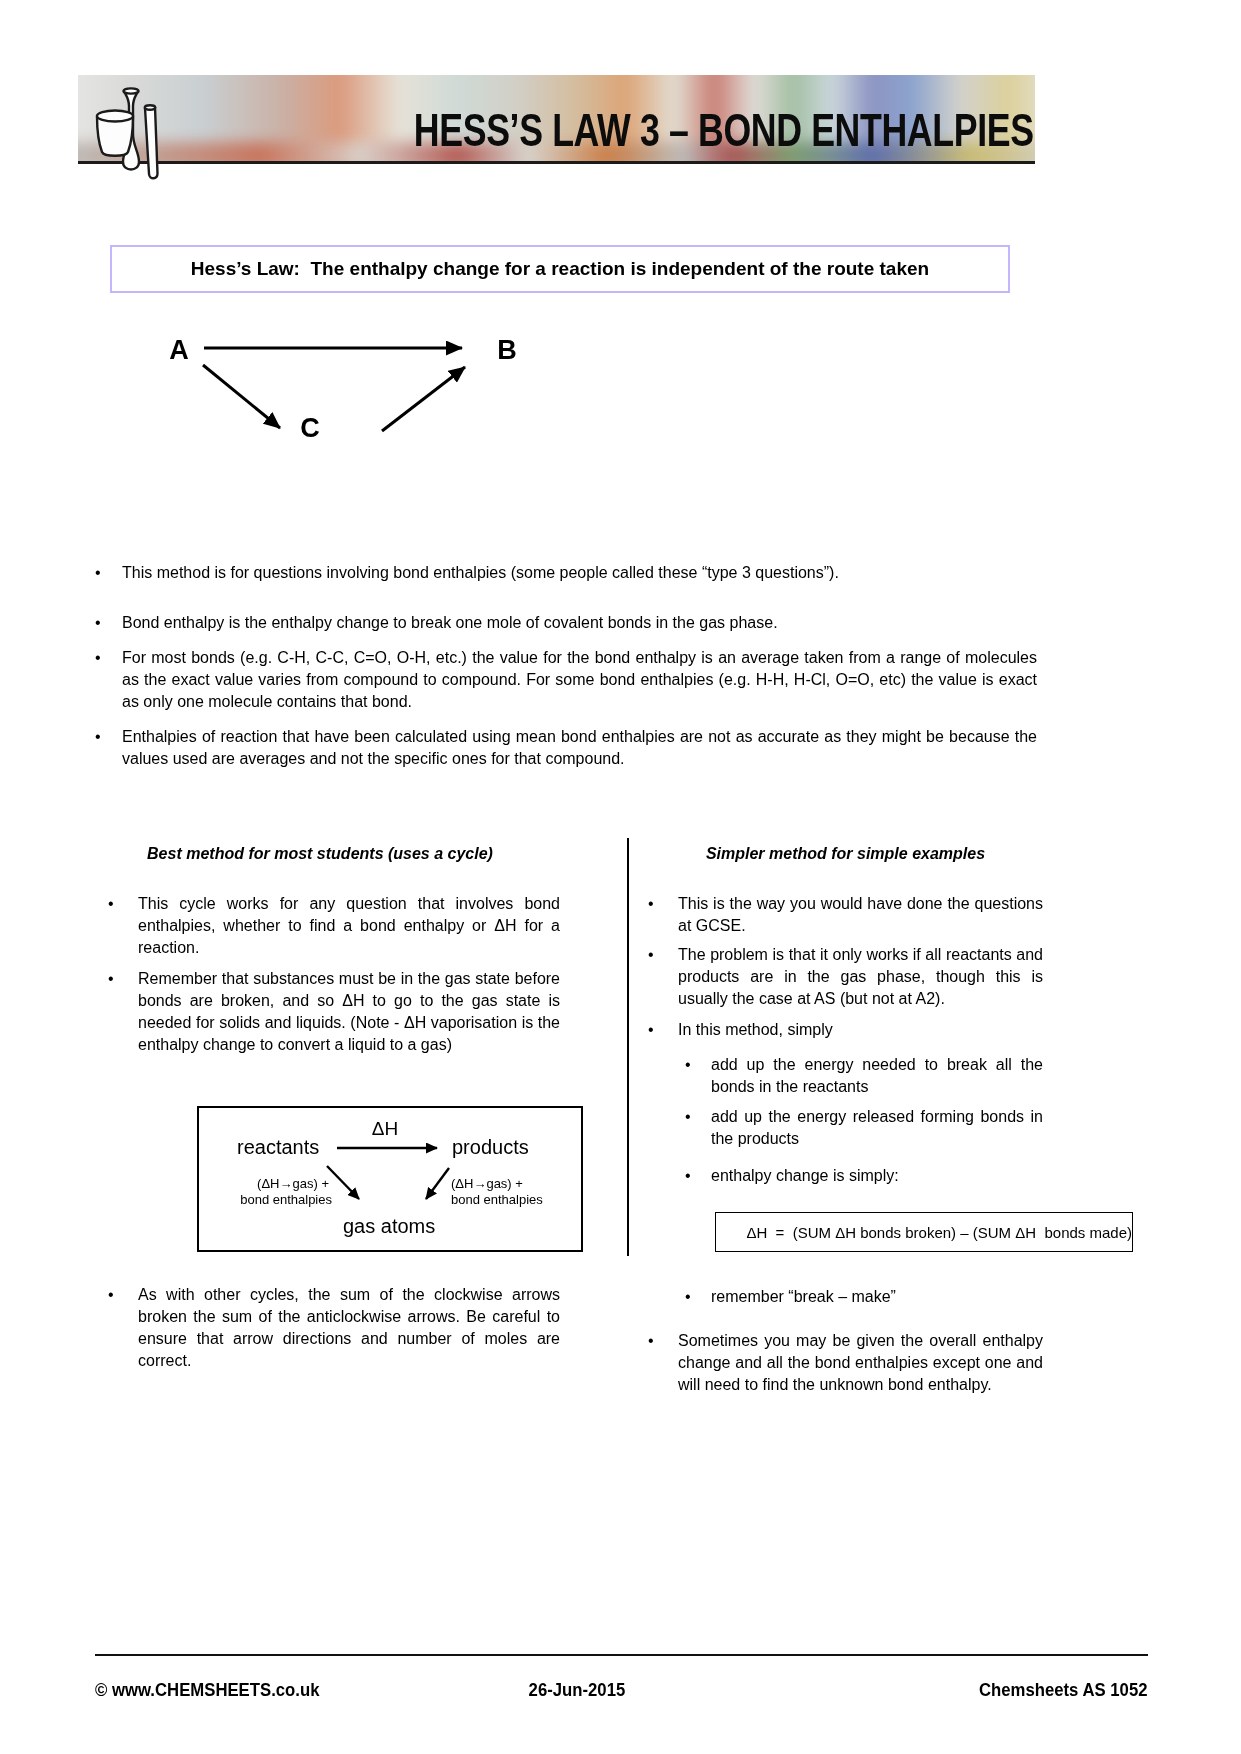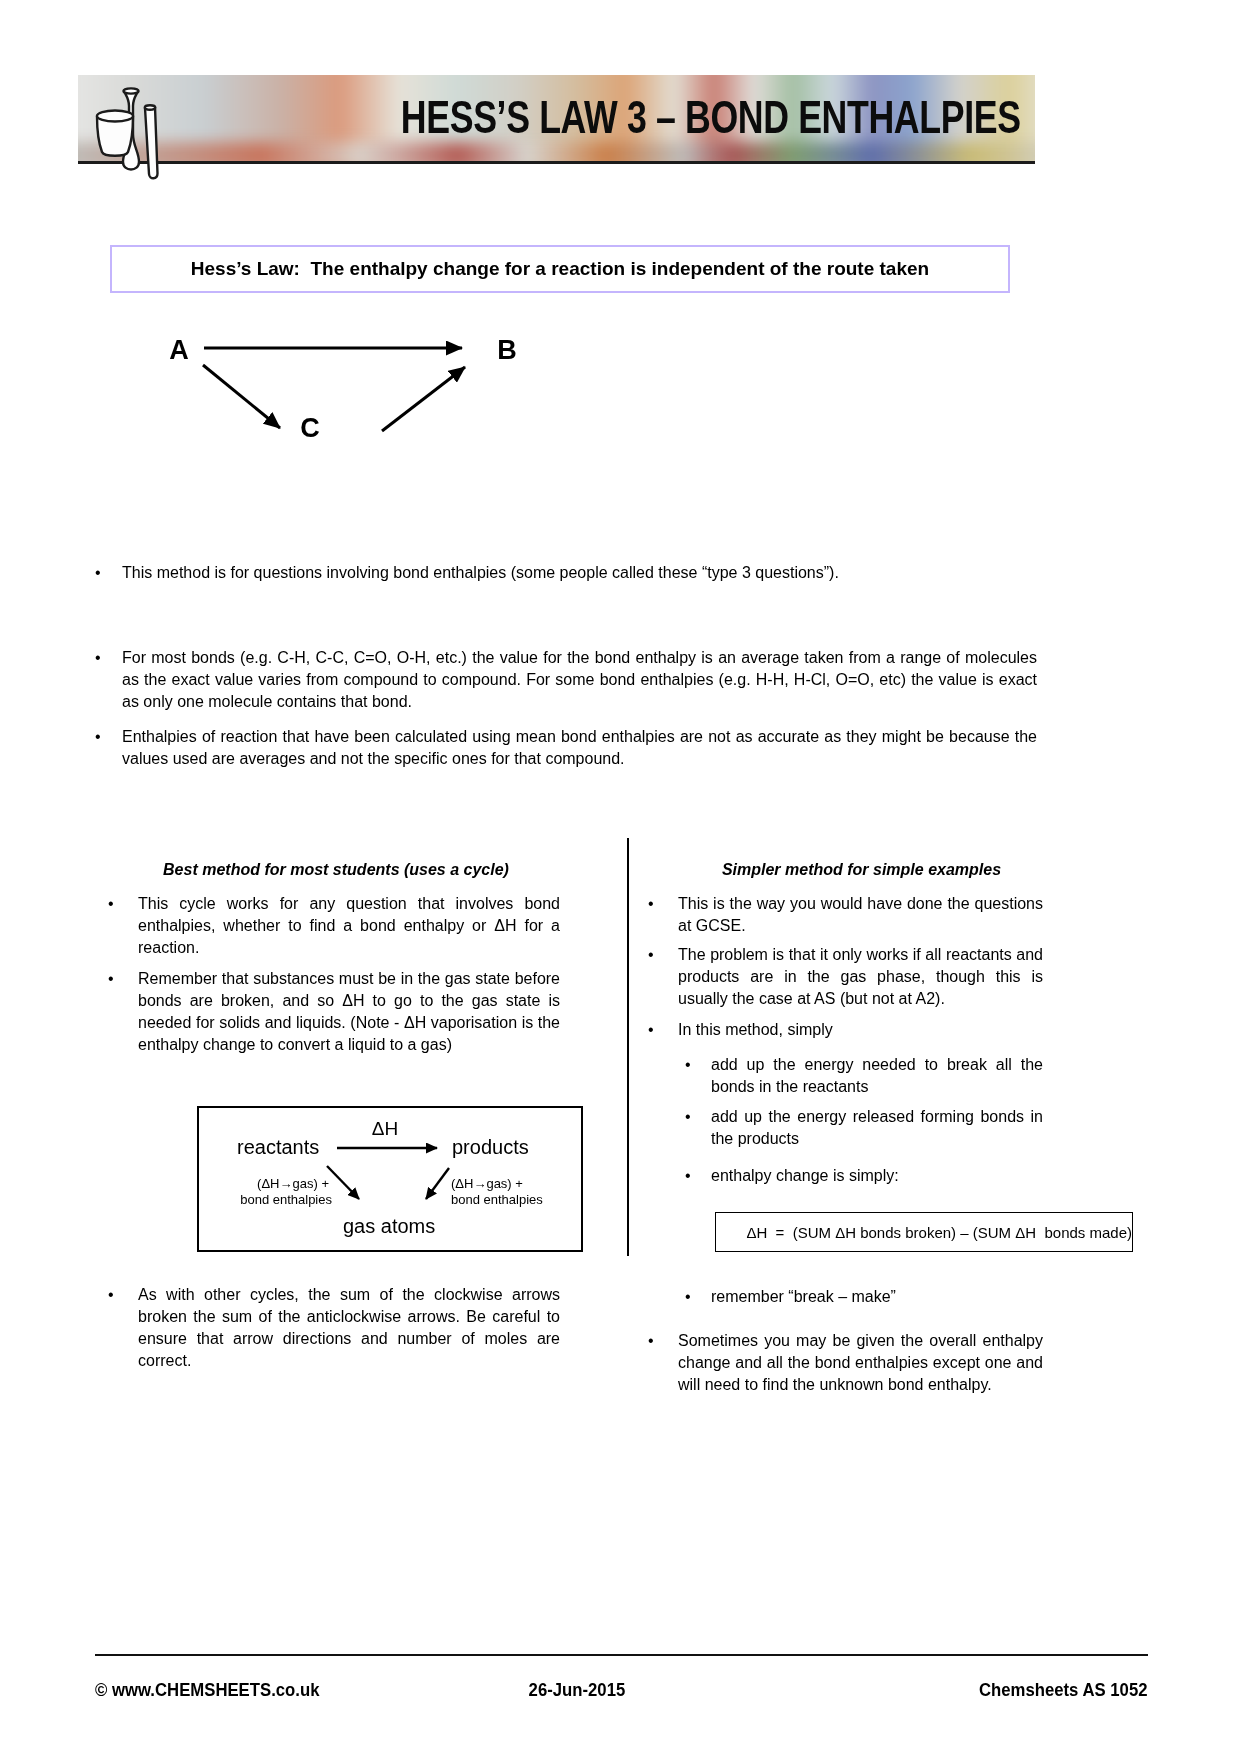--- a/index.html
+++ b/index.html
@@ -24,21 +24,21 @@
     filter:blur(7px);
   }
   .banner-strip {
     position:absolute; left:-14px; right:-14px; bottom:-9px; height:28px;
     background:linear-gradient(90deg,
       #b8b8b4 0%, #c86a50 20%, #d8d5d0 30%, #b04840 40%, #d8d5d0 47%, #c87840 55%,
       #b8b8b8 63%, #a04848 68%, #789868 74%, #5868a8 82%, #c8b868 92%, #d0cdc0 100%);
     filter:blur(7px); opacity:.85;
   }
   .banner-title {
-    position:relative; margin:0; height:78px; line-height:84px;
+    position:relative; margin:13px; height:78px; line-height:84px;
     text-align:center; padding-left:225px; white-space:nowrap;
   }
   .banner-title .condense {
     display:inline-block; transform:scaleX(0.76); transform-origin:center;
     font-size:47px; font-weight:bold; letter-spacing:-0.5px; color:#0c0c0c;
   }
 
   .glassware { position:absolute; left:93px; top:86px; overflow:visible; }
   .glassware path, .glassware ellipse, .glassware line {
     stroke:#1b1b1b; stroke-width:2.4; fill:#fdfdfd; stroke-linejoin:round; stroke-linecap:round;
@@ -61,21 +61,21 @@
   .eg2 { margin-left:46px; }
 
   
   .ibullet { position:absolute; left:95px; width:942px; display:flex; font-size:16px; line-height:22px; }
   .dot { flex:0 0 27px; }
   .dot::before { content:"\2022"; }
   .btxt { flex:1; text-align:justify; }
 
   
   .col { position:absolute; }
-  .col-head { position:absolute; top:7px; margin:16px; font-size:16px; font-weight:bold; font-style:italic; text-align:center; }
+  .col-head { position:absolute; top:7px; margin:0; font-size:16px; font-weight:bold; font-style:italic; text-align:center; }
   .cbullet { position:absolute; left:0; right:0; display:flex; font-size:16px; line-height:22px; }
   .cbullet .dot { flex:0 0 30px; }
   .cbullet.sub { margin-left:37px; }
   .cbullet.sub .dot { flex:0 0 26px; }
 
   .divider { position:absolute; left:627px; top:838px; width:2px; height:418px; background:#000; }
 
   
   .cycle-box { position:absolute; border:2px solid #000; }
   .cycle-box svg { display:block; }
@@ -144,20 +144,24 @@
     <text class="node" x="19" y="24">A</text>
     <text class="node" x="347" y="24">B</text>
     <text class="node" x="150" y="102">C</text>
   </svg>
 
 
   <div class="ibullet" style="top:562px">
     <span class="dot"></span>
     <span class="btxt">This method is for questions involving bond enthalpies (some people called these “type 3 questions”).</span>
   </div>
+  <div class="ibullet" style="top:612px">
+    <span class="dot"></span>
+    <span class="btxt">Bond enthalpy is the enthalpy change to break one mole of covalent bonds in the gas phase.</span>
+  </div>
   <div class="ibullet" style="top:647px">
     <span class="dot"></span>
     <span class="btxt">For most bonds (e.g. C-H, C-C, C=O, O-H, etc.) the value for the bond enthalpy is an average taken from a range of molecules as the exact value varies from compound to compound.  For some bond enthalpies (e.g. H-H, H-Cl, O=O, etc) the value is exact as only one molecule contains that bond.</span>
   </div>
   <div class="ibullet" style="top:726px">
     <span class="dot"></span>
     <span class="btxt">Enthalpies of reaction that have been calculated using mean bond enthalpies are not as accurate as they might be because the values used are averages and not the specific ones for that compound.</span>
   </div>
 
   <div class="divider"></div>

